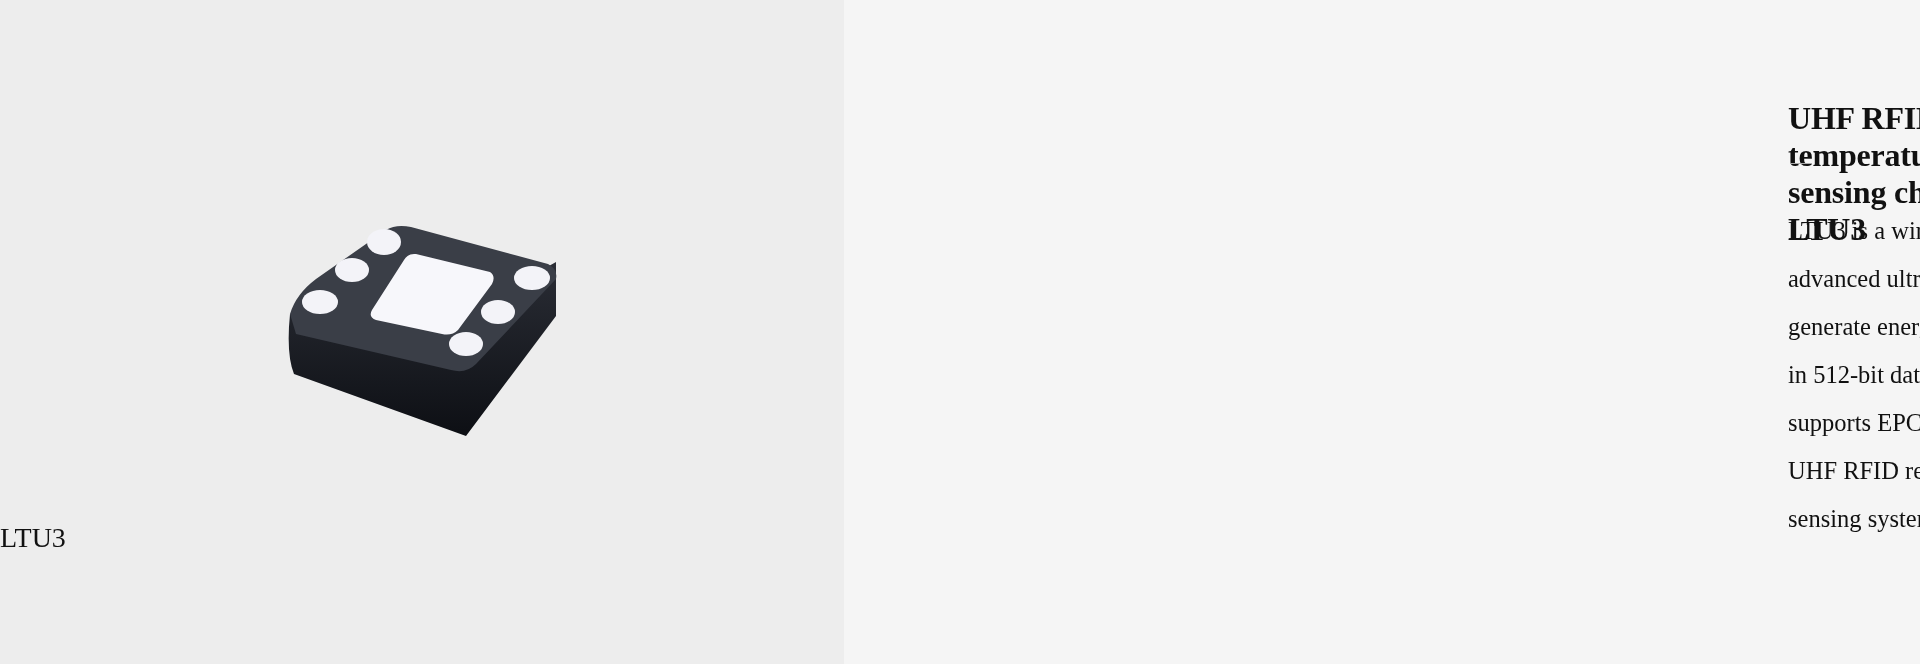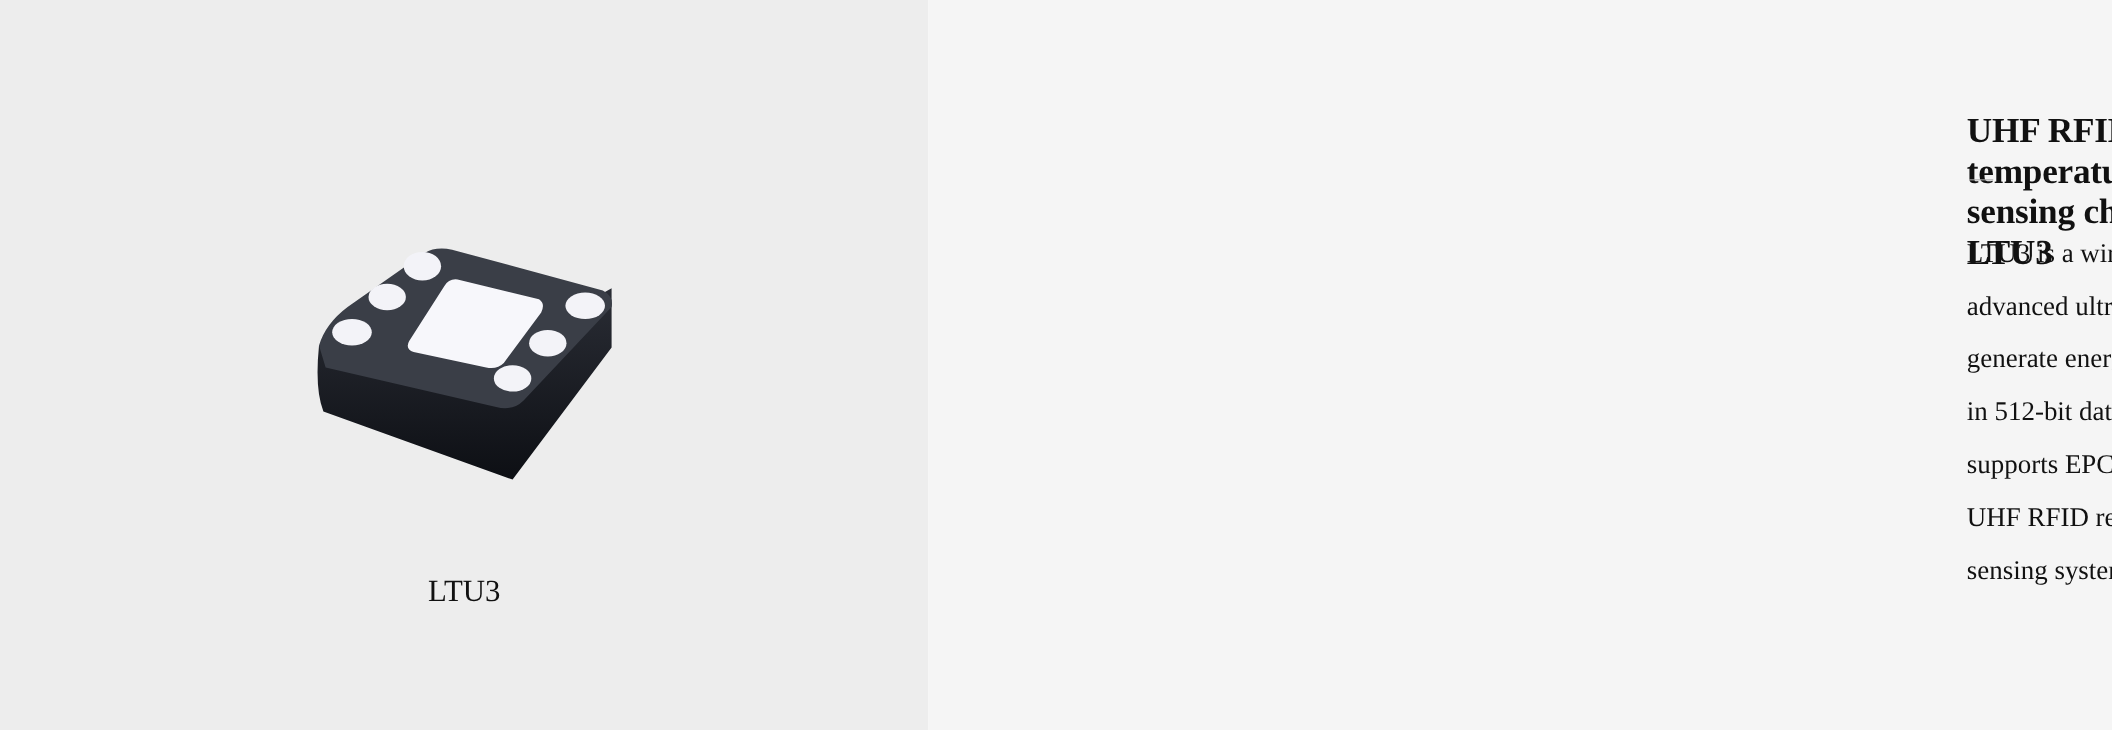--- a/index.html
+++ b/index.html
@@ -1,21 +1,21 @@
 <!DOCTYPE html>
 <html><head>
 <meta charset="utf-8">
 <style>
   html, body { margin:0; padding:0; }
   body { width:1920px; height:664px; overflow:hidden; font-family:"Liberation Serif", serif; color:#111; }
   .wrap { display:flex; width:1920px; height:664px; }
   .left { width:844px; height:664px; background:#ededed; position:relative; }
   .right { flex:1; height:664px; background:#f5f5f5; position:relative; }
   .chip { position:absolute; left:286px; top:224px; width:275px; height:215px; }
-  .caption { position:absolute; left:0; width:844px; top:522px; text-align:center; font-size:28px; }
+  .caption { position:absolute; left:0; width:844px; top:522px; text-align:left; font-size:28px; }
   .title { position:absolute; left:944px; top:100px; margin:0; font-size:32px; font-weight:bold; letter-spacing:-0.2px; }
   .dash { position:absolute; left:946px; top:163px; width:22px; height:1px; background:#aaa; }
   .desc { position:absolute; left:944px; top:207px; width:760px; margin:0; font-size:24.5px; line-height:48px; }
 </style>
 </head>
 <body>
 
 <div class="wrap">
   <div class="left">
     <svg class="chip" viewBox="0 0 275 215" xmlns="http://www.w3.org/2000/svg">

